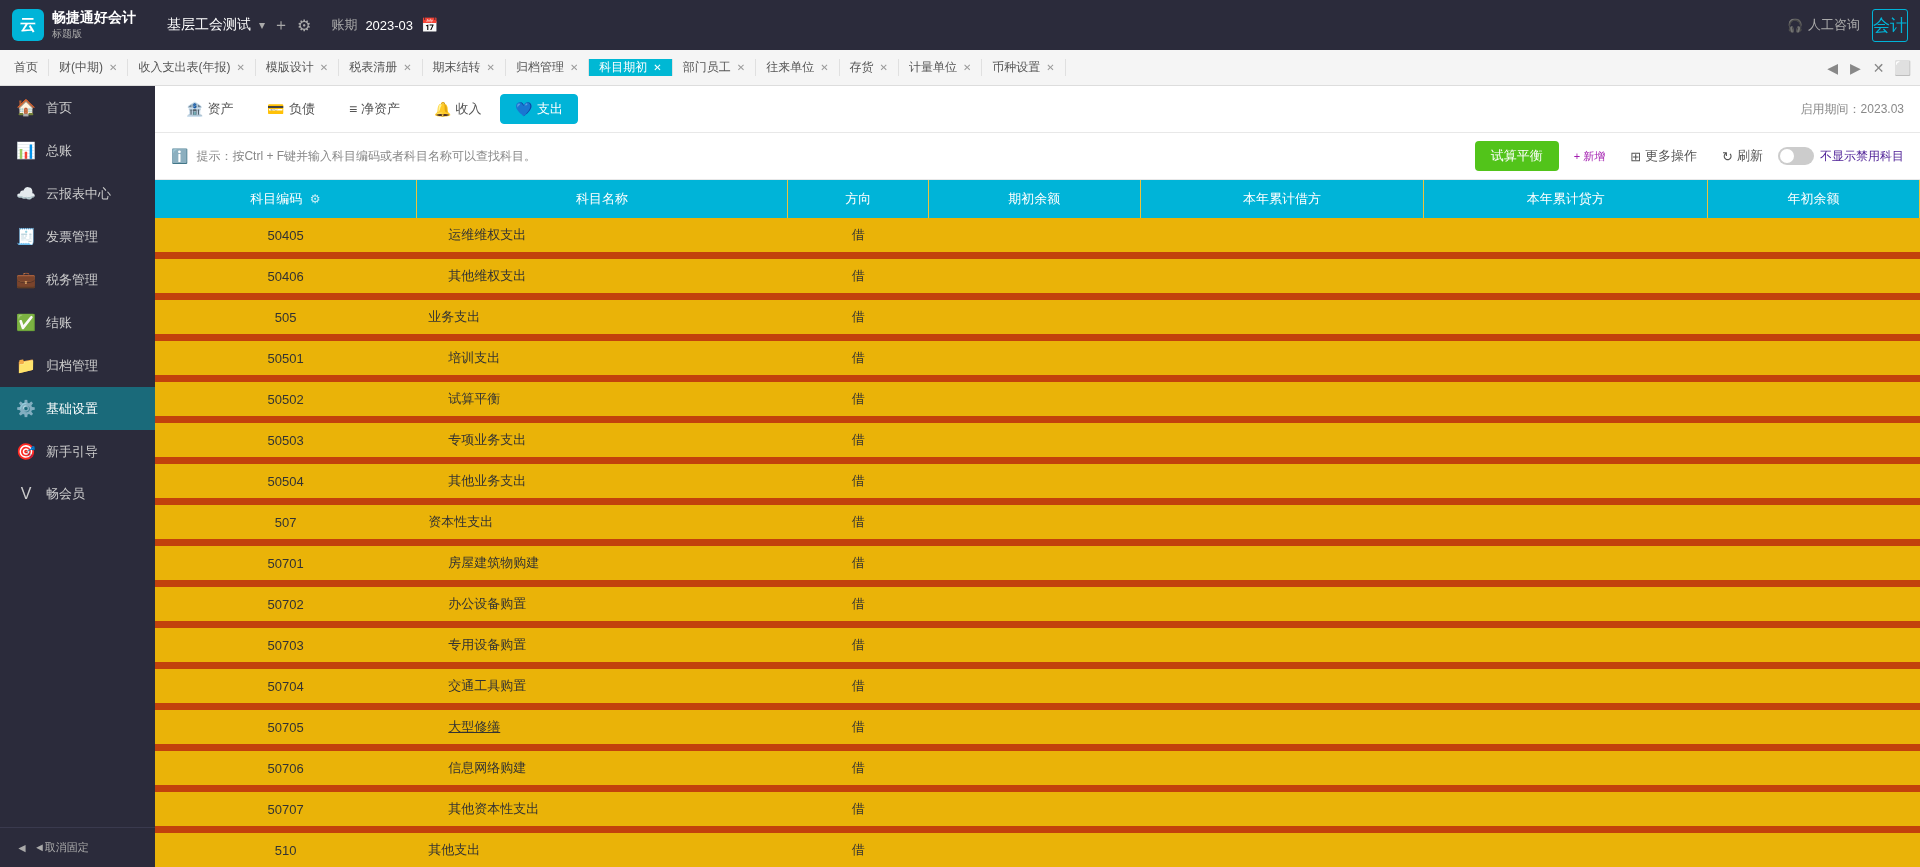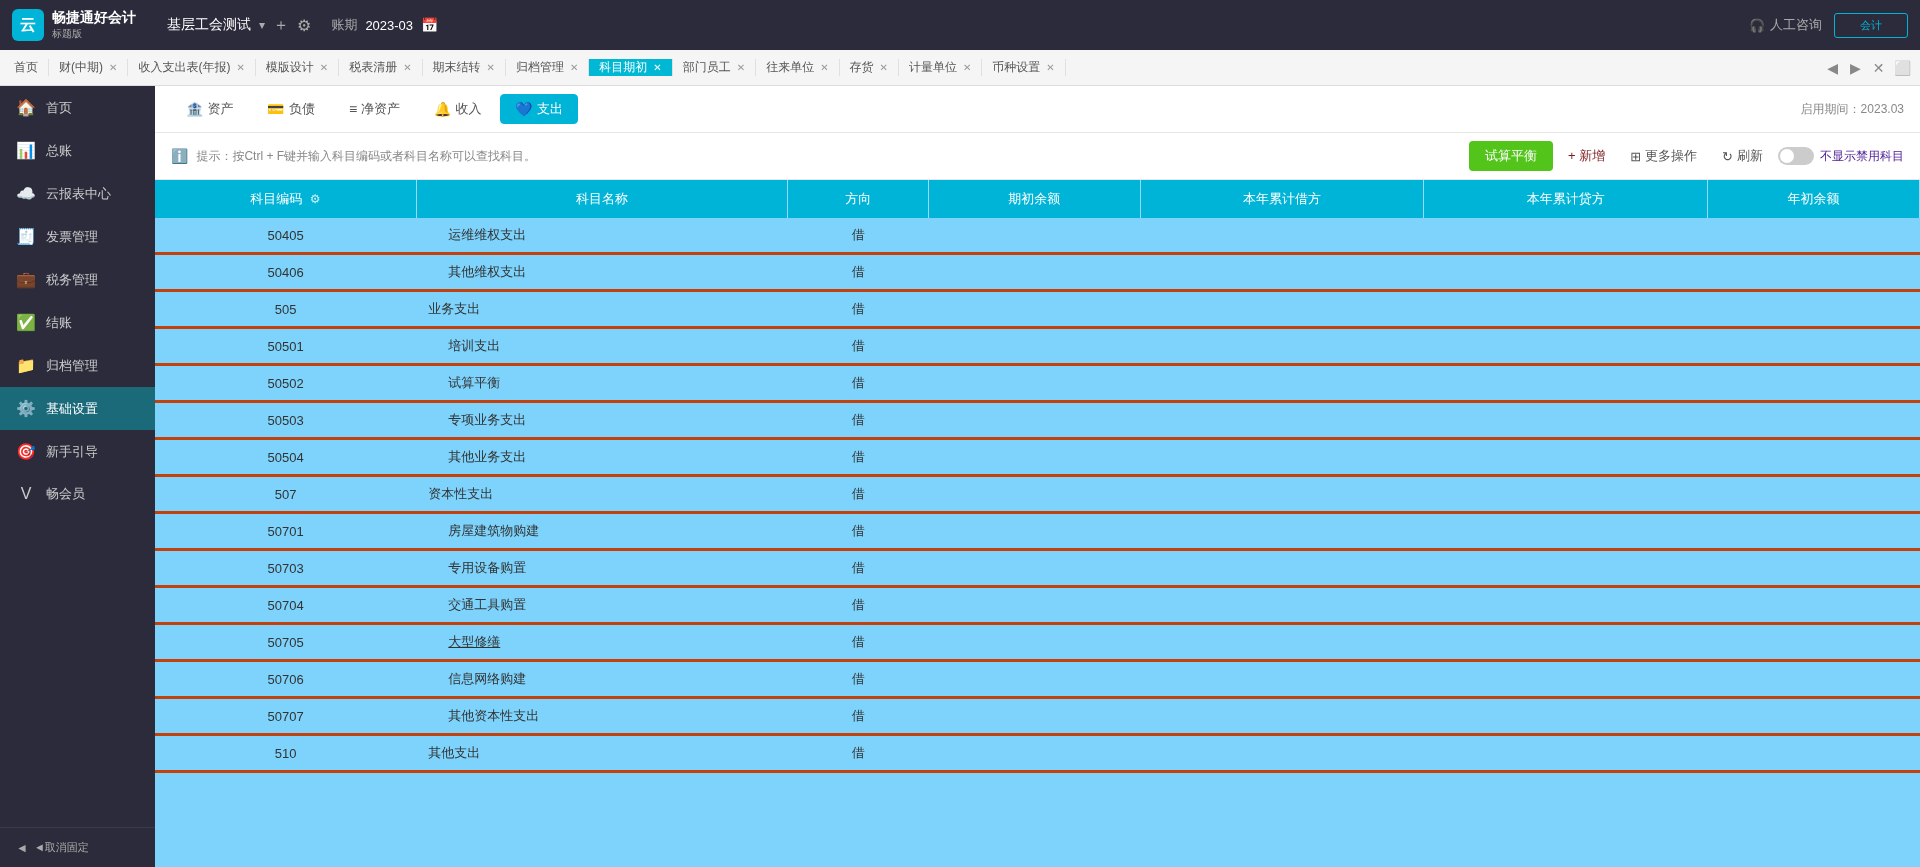--- a/index.html
+++ b/index.html
@@ -27,21 +27,21 @@
     .period-label { color: #aaa; font-size: 13px; margin-left: 12px; }
     .period-value { color: white; font-size: 13px; }
     .period-icon { color: #00b4d8; font-size: 14px; }
     .top-right {
       display: flex; align-items: center; gap: 12px;
     }
     .support-btn {
       display: flex; align-items: center; gap: 4px; color: #aaa; font-size: 13px; cursor: pointer;
     }
     .account-btn {
-      border: 1px solid #00b4d8; color: #00b4d8; padding: 4px 25px; border-radius: 3px; cursor: pointer; font-size: 11px; background: transparent;
+      border: 1px solid #00b4d8; color: #00b4d8; padding: 4px 0; border-radius: 3px; cursor: pointer; font-size: 17px; background: transparent;
     }
 
     
     .tab-bar {
       display: flex; align-items: center; background: #f5f5f5; border-bottom: 1px solid #ddd; height: 36px; padding: 0 4px; flex-shrink: 0; overflow: hidden;
     }
     .tab-item {
       display: flex; align-items: center; padding: 0 10px; height: 100%; font-size: 12px; color: #555; cursor: pointer; white-space: nowrap; border-right: 1px solid #e0e0e0; gap: 4px;
     }
     .tab-item.active { background: #00b8d4; color: white; }
@@ -86,46 +86,46 @@
     .period-info { margin-left: auto; color: #888; font-size: 12px; }
 
     
     .toolbar {
       display: flex; align-items: center; background: white; padding: 8px 16px; gap: 8px; flex-shrink: 0; border-bottom: 1px solid #e8e8e8;
     }
     .hint-text { color: #888; font-size: 12px; display: flex; align-items: center; gap: 4px; }
     .hint-icon { color: #faad14; font-size: 14px; }
     .toolbar-right { margin-left: auto; display: flex; align-items: center; gap: 5px; }
     .balance-btn { background: #52c41a; color: white; padding: 6px 16px; border-radius: 4px; cursor: pointer; font-size: 13px; border: none; }
-    .new-btn { color: #7f1d1d; padding: 5px 10px; cursor: pointer; font-size: 13px; display: flex; align-items: center; gap: 4px; }
+    .new-btn { color: #a21caf; padding: 5px 10px; cursor: pointer; font-size: 11px; display: flex; align-items: center; gap: 4px; }
     .more-btn { color: #555; padding: 5px 10px; cursor: pointer; font-size: 13px; display: flex; align-items: center; gap: 4px; }
     .refresh-btn { color: #555; padding: 5px 10px; cursor: pointer; font-size: 13px; display: flex; align-items: center; gap: 4px; }
     .toggle-label { display: flex; align-items: center; gap: 6px; font-size: 12px; color: #4c1d95; }
     .toggle-switch {
       width: 36px; height: 18px; background: #ccc; border-radius: 9px; position: relative; cursor: pointer;
     }
     .toggle-switch::after {
       content: ''; position: absolute; width: 14px; height: 14px; background: white; border-radius: 50%; top: 2px; left: 2px; transition: left 0.2s;
     }
 
     
     .table-container {
-      flex: 1; overflow-y: auto; background: #7dd3fc; margin: 0;
+      flex: 1; overflow-y: auto; background: #eab308; margin: 0;
     }
     table {
       width: 100%; border-collapse: collapse; font-size: 13px;
     }
     thead tr {
       background: #00b4d8; color: white; position: sticky; top: 0; z-index: 10;
     }
     thead th {
       padding: 10px 12px; text-align: center; font-weight: normal; border-right: 1px solid rgba(255,255,255,0.2);
     }
     tbody tr {
-      border-bottom: 3px solid #c2410c;
+      border-bottom: 7px solid #c2410c;
       margin-left: 22px;
     }
     tbody td {
       padding: 8px 12px; text-align: center; color: #333;
     }
     tbody td:first-child { text-align: center; }
     tbody td:nth-child(2) { text-align: left; padding-left: 20px; }
     .gear-icon { font-size: 12px; margin-left: 4px; color: rgba(255,255,255,0.8); cursor: pointer; }
 
     
@@ -413,20 +413,29 @@
             <tr>
     <td>50701</td>
     <td style="padding-left:32px;">房屋建筑物购建</td>
     <td>借</td>
     <td></td>
     <td></td>
     <td></td>
     <td></td>
   </tr>
             <tr>
+    <td>50702</td>
+    <td style="padding-left:32px;">办公设备购置</td>
+    <td>借</td>
+    <td></td>
+    <td></td>
+    <td></td>
+    <td></td>
+  </tr>
+            <tr>
     <td>50703</td>
     <td style="padding-left:32px;">专用设备购置</td>
     <td>借</td>
     <td></td>
     <td></td>
     <td></td>
     <td></td>
   </tr>
             <tr>
     <td>50704</td>

